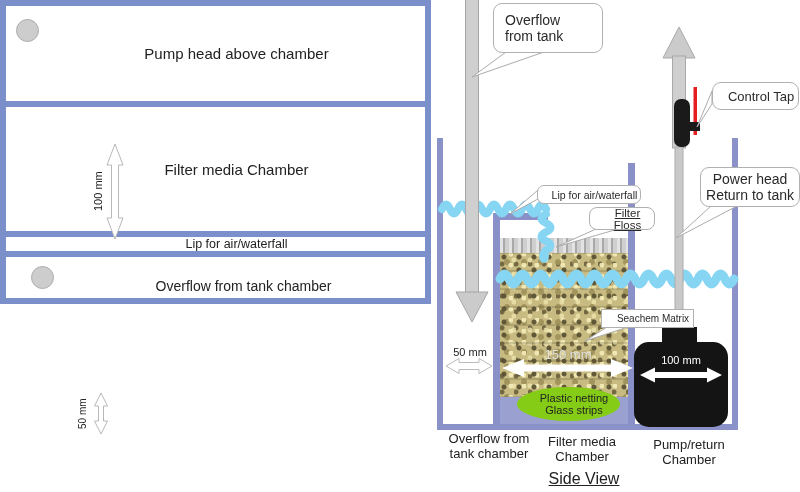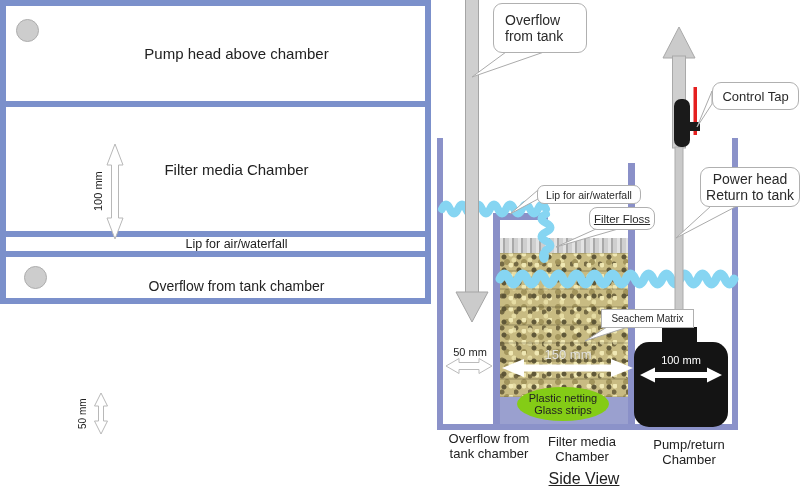--- a/index.html
+++ b/index.html
@@ -1,25 +1,25 @@
 <!DOCTYPE html>
 <html><head>
 <meta charset="utf-8">
 <style>
   html,body{margin:0;padding:0;background:#fff;}
   body{width:800px;height:492px;position:relative;overflow:hidden;
        font-family:"Liberation Sans","DejaVu Sans",sans-serif;color:#222;}
   .abs{position:absolute;}
-  .center{display:flex;align-items:center;justify-content:center;text-align:center;}
+  .center{display:flex;align-items:center;justify-content:center;text-align:center;padding-left:11px;}
   
   #topview{left:0;top:137;width:431px;height:304px;border:6px solid #7b90cb;box-sizing:border-box;background:#fff;}
   .tv-row{position:relative;width:100%;}
   .tv-div{height:6px;background:#7b90cb;width:100%;}
   .tv-label{width:100%;height:100%;padding-left:42px;box-sizing:border-box;}
-  .r1{height:95px;} .r2{height:124px;} .r3{height:14px;} .r4{height:58px;}
+  .r1{height:95px;} .r2{height:124px;} .r3{height:14px;} .r4{height:58px;margin-left:7px;}
   .circle{position:absolute;border-radius:50%;background:#cdcdcd;border:1px solid #adadad;box-sizing:border-box;}
   .vtext{position:absolute;writing-mode:vertical-rl;transform:rotate(180deg);
          display:flex;align-items:center;justify-content:center;color:#222;}
   
   .wall{background:#8a90c8;}
   .owall{background:#8b92c9;}
   #media{left:500px;top:252px;width:128px;height:145px;
     background-color:#c8bb82;
     background-image:
       repeating-linear-gradient(180deg, rgba(80,72,40,.22) 0 2px, transparent 2px 18px),
@@ -109,21 +109,21 @@
   <polygon points="640,375 655,367.5 655,372 707,372 707,367.5 722,375 707,382.5 707,378 655,378 655,382.5" fill="#ffffff"></polygon>
 
   <polygon points="506,52 544,52 472,77" fill="#fff" stroke="#ababab"></polygon>
   <polygon points="712,91 712,104 697,127" fill="#fff" stroke="#ababab"></polygon>
   <polygon points="711,206 737,206 676,238" fill="#fff" stroke="#ababab"></polygon>
   <polygon points="538,190 538,199 510,214" fill="#fff" stroke="#ababab"></polygon>
   <polygon points="596,229 618,229 556,247" fill="#fff" stroke="#ababab"></polygon>
   <polygon points="607,327 628,327 585,341" fill="#fff" stroke="#ababab"></polygon>
 </svg>
 
-<div class="abs callout" style="left:493px;top:3px;width:94px;height:50px;padding-left:11px;font-size:14px;">
+<div class="abs callout" style="left:493px;top:3px;width:110px;height:50px;padding-left:11px;font-size:14px;">
   <div class="co-lines">
     <span>Overflow</span>
     <span>from tank</span>
   </div>
 </div>
 
 <div class="abs callout center" style="left:712px;top:82px;width:87px;height:28px;font-size:13px;">Control Tap</div>
 
 <div class="abs callout" style="left:700px;top:167px;width:100px;height:40px;font-size:14px;text-align:center;">
   <div class="co-lines">

